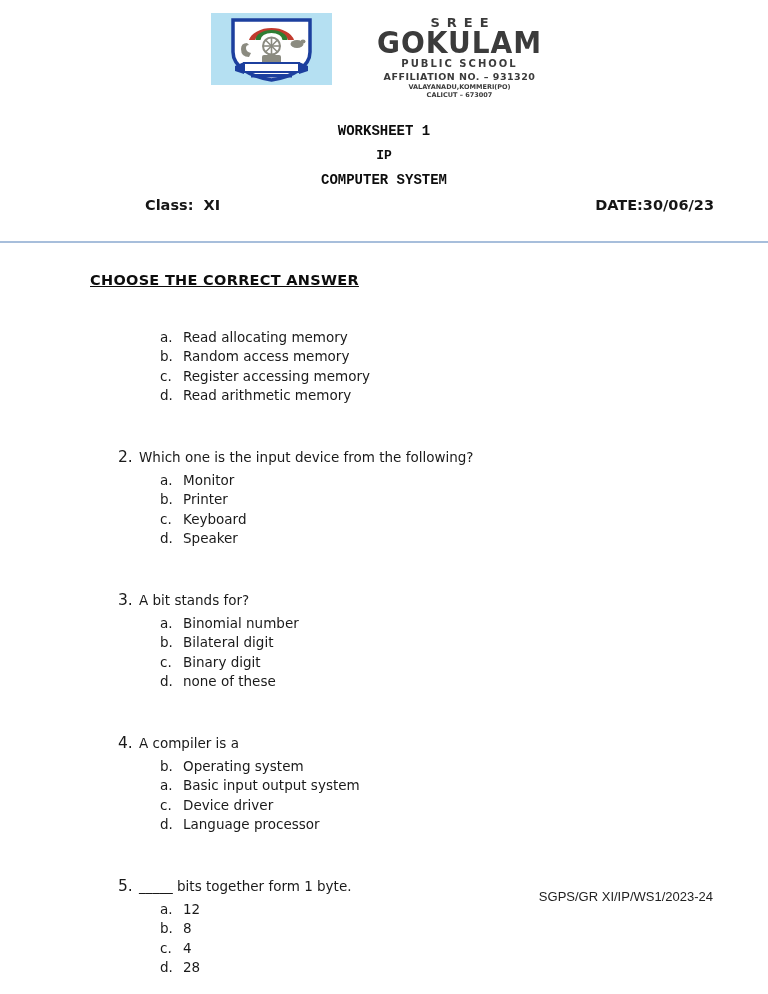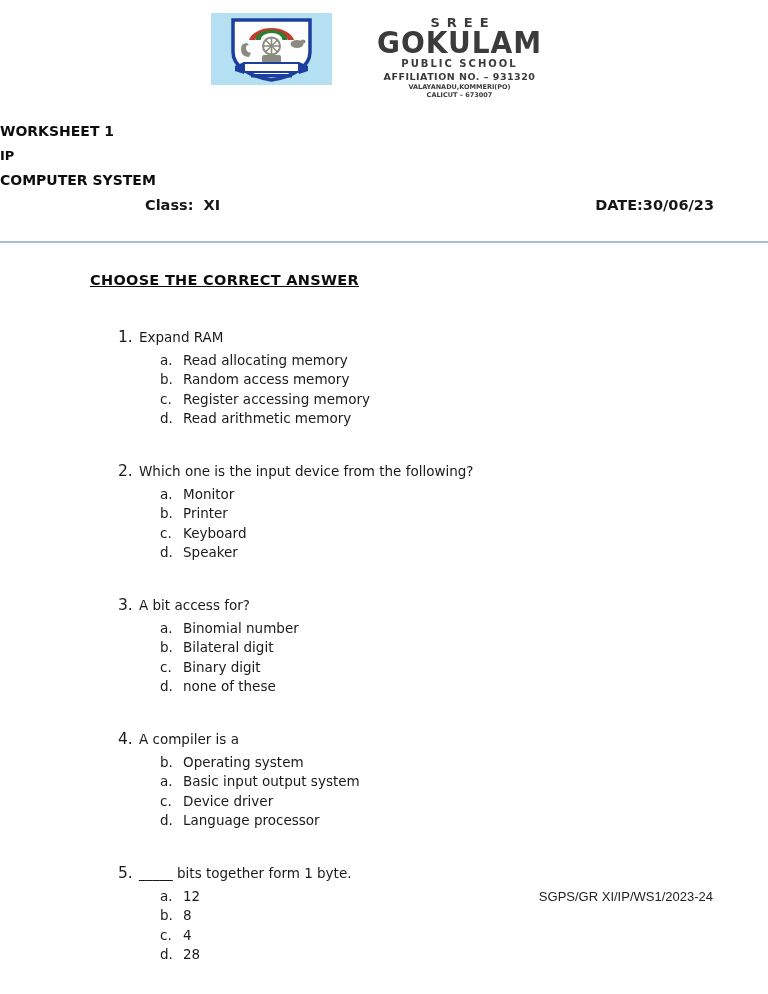--- a/index.html
+++ b/index.html
@@ -64,22 +64,23 @@
     margin-top: 3px;
   }
   .name-addr1, .name-addr2 {
     font-size: 6.5px;
     font-weight: bold;
     margin-top: 2px;
   }
 
   
   .header-titles {
-    text-align: left;
+    text-align: center;
     margin-top: 24px;
+    font-family: Liberation Mono, monospace;
   }
   .h-line {
     font-weight: bold;
     font-size: 14px;
     color: #0d0d0d;
     margin-bottom: 9px;
   }
   .h-line.subject { font-size: 13px; }
 
   .class-date-row {
@@ -108,21 +109,21 @@
     font-size: 14.5px;
     text-decoration: underline;
     letter-spacing: 0.3px;
     color: #0d0d0d;
   }
 
   .questions {
     margin-left: 118px;
     margin-top: 40px;
   }
-  .question { margin-top: 33px; }
+  .question { margin-top: 42px; }
   .question:first-child { margin-top: 0; }
 
   .q-line {
     font-size: 13.5px;
     margin-bottom: 5px;
     color: #1a1a1a;
   }
   .q-num {
     display: inline-block;
     width: 21px;
@@ -198,23 +199,20 @@
     <span>DATE:30/06/23</span>
   </div>
 
   <hr class="divider">
 
   <div class="section-heading">CHOOSE THE CORRECT ANSWER</div>
 
   <div class="questions">
 
     <div class="question">
-      <div class="q-line">
-        <span class="q-num">1.</span><span class="q-text">Expand RAM</span>
-      </div>
       <div class="opts">
         <div class="opt"><span class="opt-letter">a.</span><span class="opt-text">Read allocating memory</span></div>
         <div class="opt"><span class="opt-letter">b.</span><span class="opt-text">Random access memory</span></div>
         <div class="opt"><span class="opt-letter">c.</span><span class="opt-text">Register accessing memory</span></div>
         <div class="opt"><span class="opt-letter">d.</span><span class="opt-text">Read arithmetic memory</span></div>
       </div>
     </div>
 
     <div class="question">
       <div class="q-line">
@@ -223,21 +221,21 @@
       <div class="opts">
         <div class="opt"><span class="opt-letter">a.</span><span class="opt-text">Monitor</span></div>
         <div class="opt"><span class="opt-letter">b.</span><span class="opt-text">Printer</span></div>
         <div class="opt"><span class="opt-letter">c.</span><span class="opt-text">Keyboard</span></div>
         <div class="opt"><span class="opt-letter">d.</span><span class="opt-text">Speaker</span></div>
       </div>
     </div>
 
     <div class="question">
       <div class="q-line">
-        <span class="q-num">3.</span><span class="q-text">A bit access for?</span>
+        <span class="q-num">3.</span><span class="q-text">A bit stands for?</span>
       </div>
       <div class="opts">
         <div class="opt"><span class="opt-letter">a.</span><span class="opt-text">Binomial number</span></div>
         <div class="opt"><span class="opt-letter">b.</span><span class="opt-text">Bilateral digit</span></div>
         <div class="opt"><span class="opt-letter">c.</span><span class="opt-text">Binary digit</span></div>
         <div class="opt"><span class="opt-letter">d.</span><span class="opt-text">none of these</span></div>
       </div>
     </div>
 
     <div class="question">

